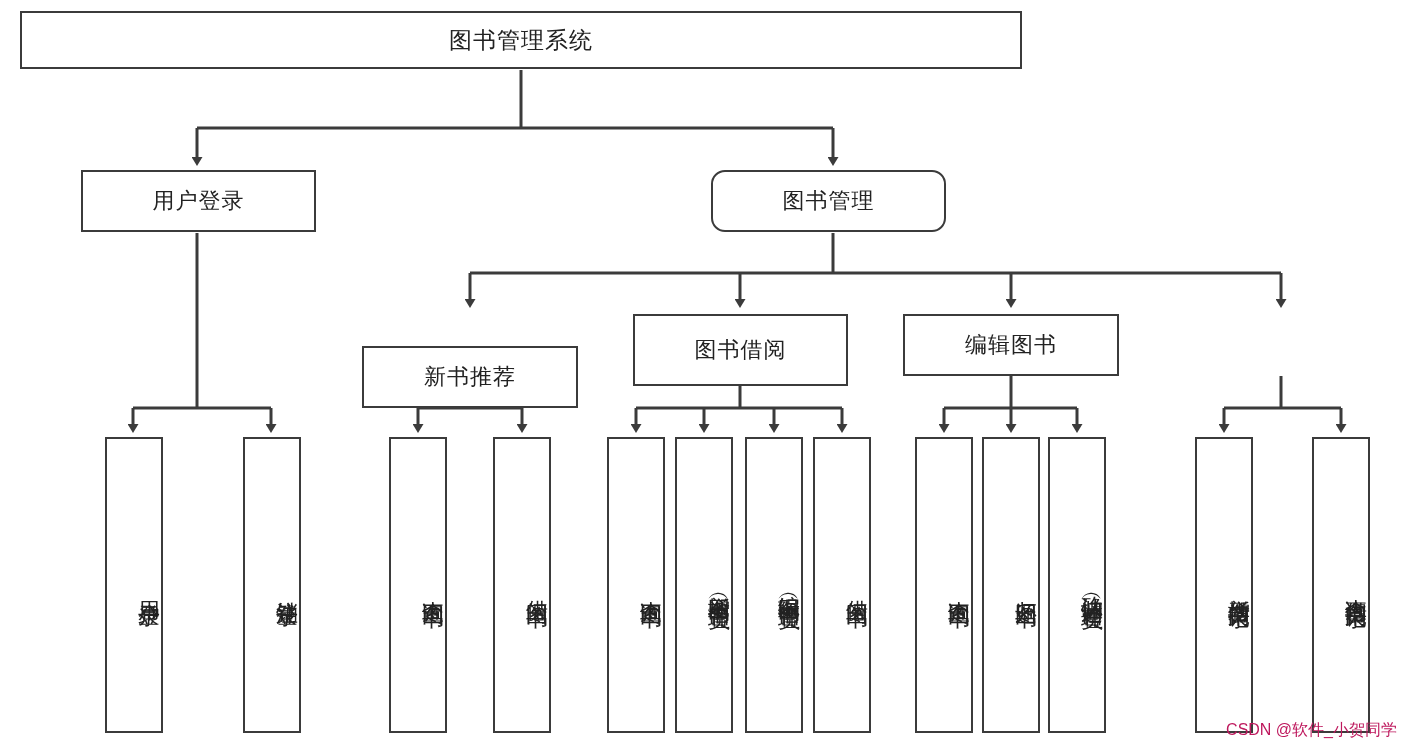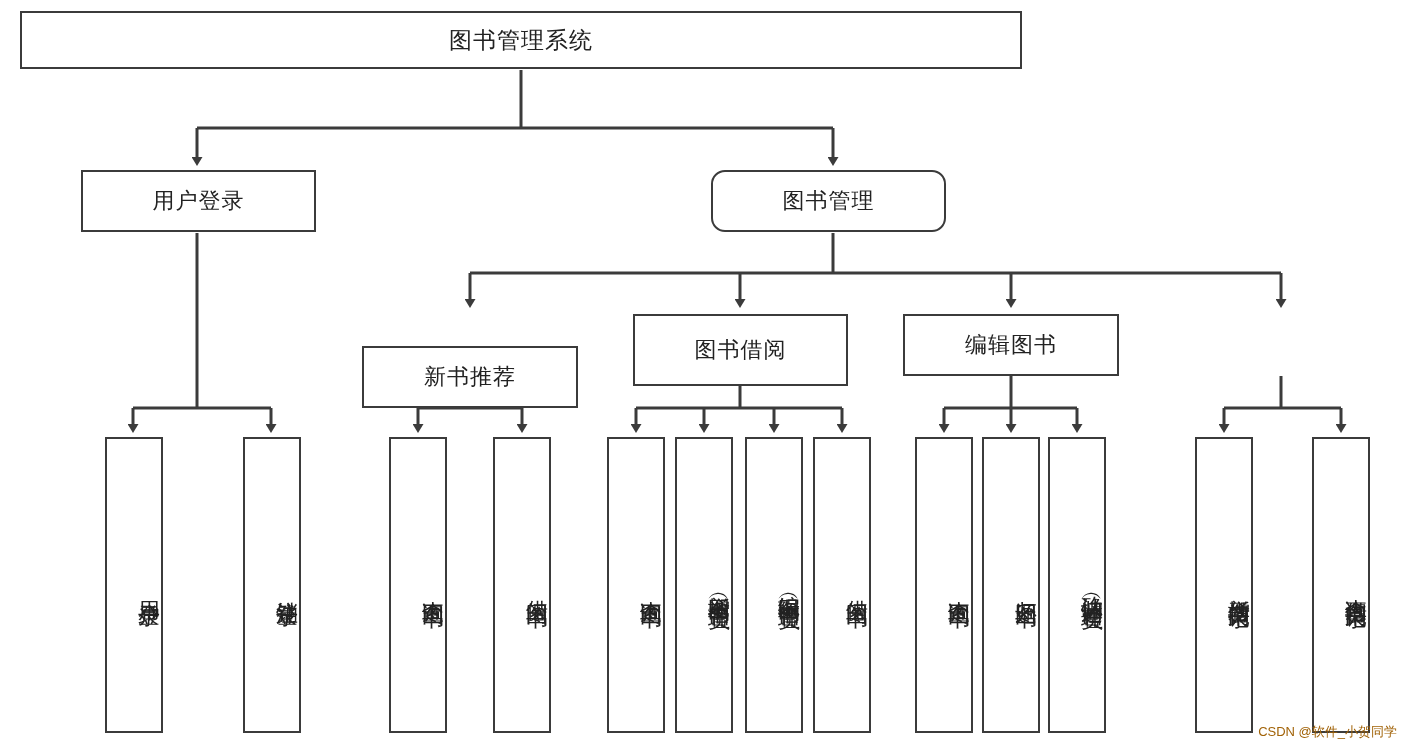--- a/index.html
+++ b/index.html
@@ -56,22 +56,22 @@
     text-align: left;
     white-space: nowrap;
   }
   .node.root {
     font-size: 23px;
   }
   .watermark {
     position: absolute;
     right: 8px;
     bottom: 6px;
-    font-size: 13px;
-    color: #a16207;
+    font-size: 16px;
+    color: #be185d;
     z-index: 5;
     white-space: nowrap;
     font-family: "Liberation Sans", "DejaVu Sans", sans-serif;
   }
 </style>
 </head>
 <body>
 
 <div id="diagram-root">
 

